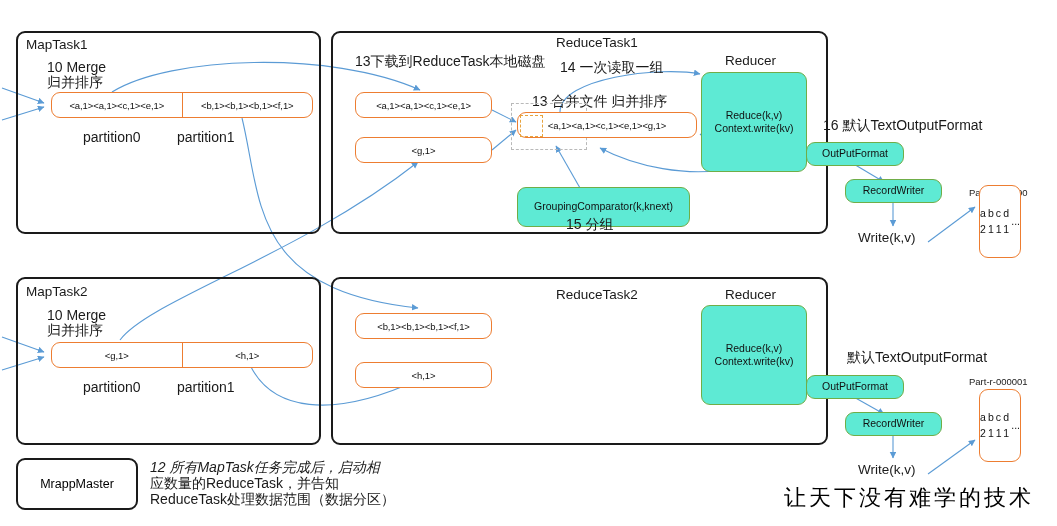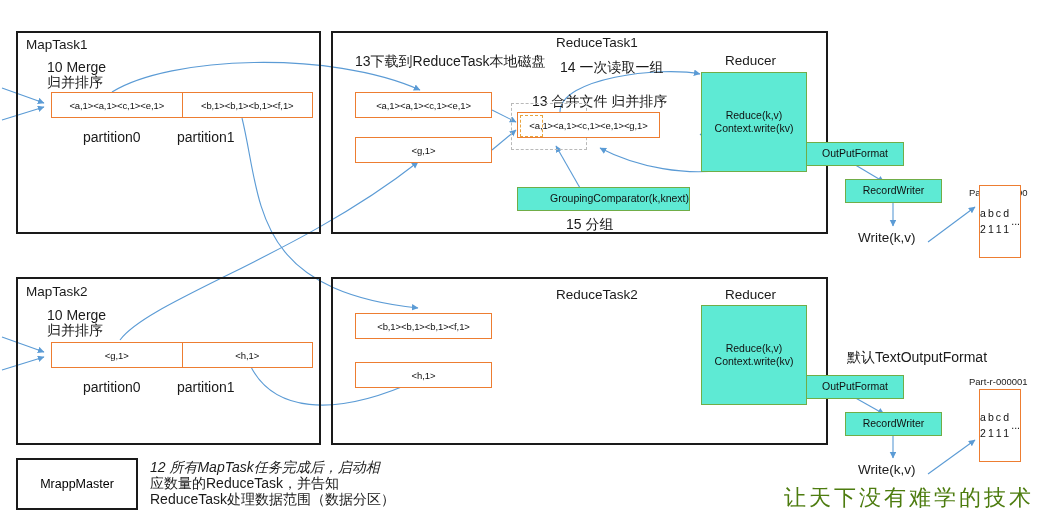--- a/index.html
+++ b/index.html
@@ -23,20 +23,21 @@
     position: absolute;
     left: 0;
     top: 0;
     width: 1057px;
     height: 526px;
     pointer-events: none;
   }
   .node {
     position: absolute;
     box-sizing: border-box;
+    border-radius: 9px;
   }
   
   .frame {
     border: 2px solid #1a1a1a;
     background: transparent;
   }
   
   .obox {
     border: 1.6px solid #ED7D31;
     background: #ffffff;
@@ -113,21 +114,21 @@
   .mbox {
     border: 2px solid #1a1a1a;
     background: #ffffff;
     display: flex;
     align-items: center;
     justify-content: center;
     font-size: 12.5px;
   }
   .watermark {
     position: absolute;
-    color: #4d7c0f;
+    color: #000000;
     font-size: 22px;
     font-family: "Liberation Serif", "DejaVu Serif", serif;
     letter-spacing: 3px;
     white-space: nowrap;
     user-select: none;
   }
 </style>
 </head>
 <body>
 
@@ -206,36 +207,37 @@
   <div class="label" style="left:532px; top:92px;">13 合并文件 归并排序</div>
 
   <div class="node obox" style="left:355px; top:92px; width:137px; height:26px;">
     <span>&lt;a,1&gt;&lt;a,1&gt;&lt;c,1&gt;&lt;e,1&gt;</span>
   </div>
   <div class="node obox" style="left:355px; top:137px; width:137px; height:26px;">
     <span>&lt;g,1&gt;</span>
   </div>
 
   <div class="sel-dash" style="left:511px; top:103px; width:74px; height:45px;"></div>
-  <div class="node obox" style="left:517px; top:112px; width:143px; height:26px;">
+  <div class="node obox" style="left:517px; top:112px; width:180px; height:26px;">
     <span>&lt;a,1&gt;&lt;a,1&gt;&lt;c,1&gt;&lt;e,1&gt;&lt;g,1&gt;</span>
   </div>
   <div class="sel-dash-orange" style="left:520px; top:115px; width:21px; height:20px;"></div>
 
-  <div class="node gbox" style="left:517px; top:187px; width:173px; height:24px;justify-content:flex-end;">
+  <div class="node gbox" style="left:517px; top:187px; width:173px; height:40px;">
     <span>GroupingComparator(k,knext)</span>
   </div>
   <div class="label" style="left:566px; top:215px;">15 分组</div>
 
   <div class="label big" style="left:725px; top:52px;">Reducer</div>
   <div class="node gbox reducer-body" style="left:701px; top:72px; width:106px; height:100px; flex-direction:column;">
     <span>Reduce(k,v)</span>
     <span>Context.write(kv)</span>
   </div>
 
+  <div class="label" style="left:823px; top:116px;">16 默认TextOutputFormat</div>
   <div class="node gbox" style="left:806px; top:142px; width:98px; height:24px;">
     <span>OutPutFormat</span>
   </div>
   <div class="node gbox" style="left:845px; top:179px; width:97px; height:24px;">
     <span>RecordWriter</span>
   </div>
   <div class="label big" style="left:858px; top:229px;">Write(k,v)</div>
 
   <div class="label xs" style="left:969px; top:161px;margin-top:26px;">Part-r-000000</div>
   <div class="node partfile" style="left:979px; top:185px; width:42px; height:73px;">

